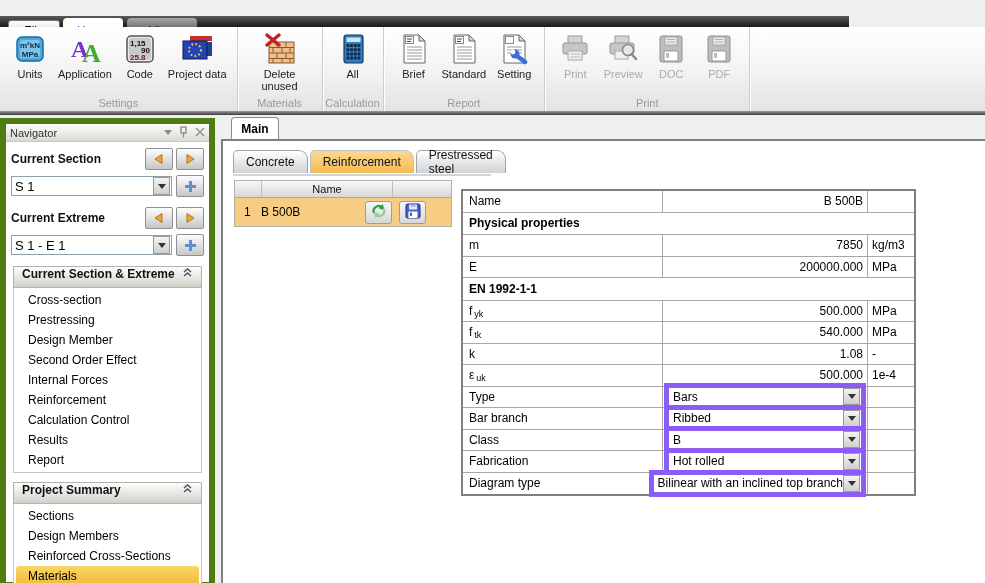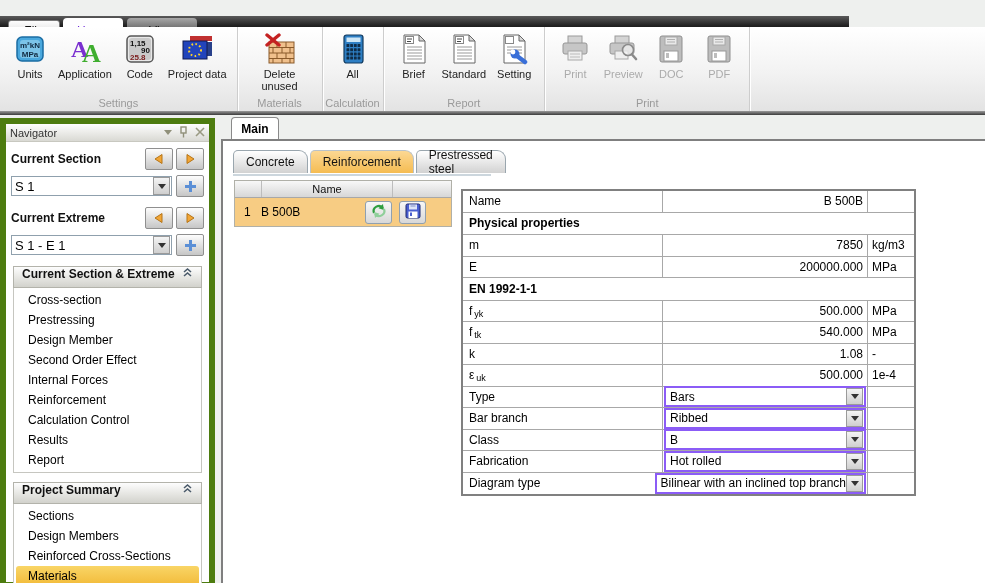--- a/index.html
+++ b/index.html
@@ -99,21 +99,21 @@
   .g-row{display:flex;height:21.5px;border-bottom:1px solid #a8a8a8;box-sizing:border-box;align-items:stretch;}
   .g-row:last-child{border-bottom:none;}
   .g-label{width:200px;border-right:1px solid #a8a8a8;display:flex;align-items:center;
            padding-left:6px;box-sizing:border-box;font-size:12px;color:#000;}
   .g-label .sub{font-size:9px;position:relative;top:3px;margin-left:2px;}
   .g-value{width:205px;border-right:1px solid #a8a8a8;display:flex;align-items:center;
            justify-content:flex-end;padding-right:4px;box-sizing:border-box;font-size:12px;color:#000;}
   .g-unit{flex:1;display:flex;align-items:center;padding-left:4px;font-size:12px;color:#000;}
   .g-sec{display:flex;height:21.5px;border-bottom:1px solid #a8a8a8;align-items:center;
          padding-left:6px;font-size:12px;font-weight:bold;color:#000;}
-  .g-combo{flex:1;height:17px;margin:1px 1px;border:2px solid #8b5cf6;background:#fff;
+  .g-combo{flex:1;height:17px;margin:1px 1px;border:5px solid #8b5cf6;background:#fff;
            display:flex;align-items:center;}
   .g-combo .ctext{flex:1;font-size:12px;padding-left:4px;color:#000;white-space:nowrap;overflow:hidden;}
   .g-combo .cbtn{height:15px;}
 </style>
 </head>
 <body>
 
 <div class="app">
 
   <div class="tabbar">

